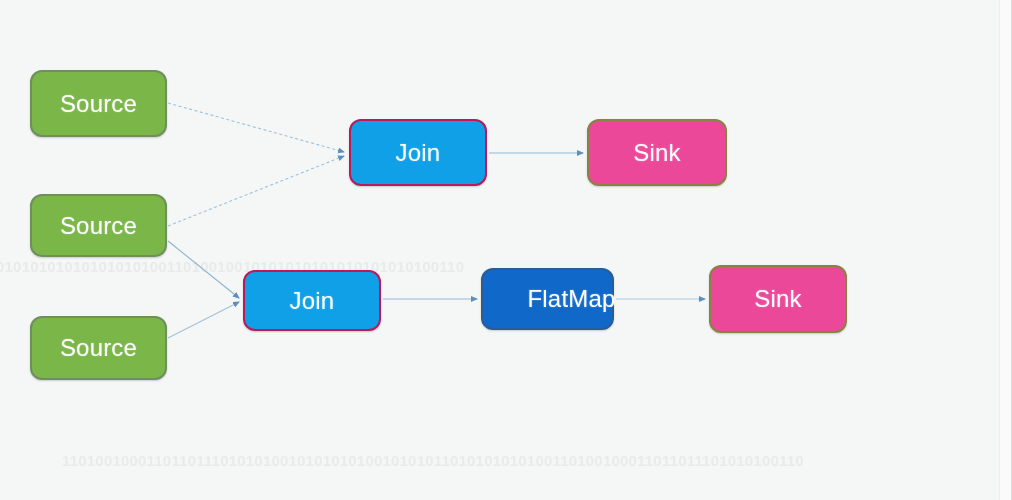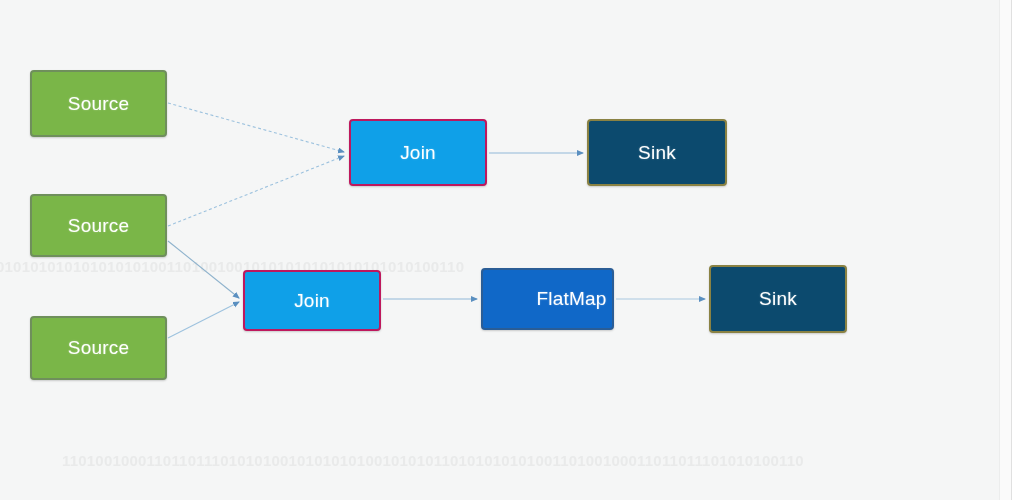--- a/index.html
+++ b/index.html
@@ -64,23 +64,23 @@
     letter-spacing: 0.2px;
   }
 
   
   .node {
     position: absolute;
     box-sizing: border-box;
     display: flex;
     align-items: center;
     justify-content: center;
-    border-radius: 4px;
+    border-radius: 12px;
     color: #ffffff;
-    font-size: 19px;
+    font-size: 24px;
     font-weight: 400;
     letter-spacing: 0.2px;
     text-shadow: 0 0 2px rgba(255,255,255,0.35);
     z-index: 3;
   }
   .node.source {
     background: #7ab648;
     border: 2px solid #6f8f5c;
     box-shadow: 0 1px 2px rgba(0,0,0,0.18);
   }
@@ -89,21 +89,21 @@
     border: 2px solid #be185d;
     box-shadow: 0 1px 2px rgba(0,0,0,0.18);
   }
   .node.flatmap {
     background: #1068c8;
     border: 2px solid #2a5d96;
     box-shadow: 0 1px 2px rgba(0,0,0,0.18);
     padding-left: 48px;
   }
   .node.sink {
-    background: #0c4a6e;
+    background: #ec4899;
     border: 2px solid #8a8243;
     box-shadow: 0 1px 2px rgba(0,0,0,0.18);
   }
 
   
   #node-source-1   { left: 30px;  top: 70px;  width: 137px; height: 67px; }
   #node-source-2   { left: 30px;  top: 194px; width: 137px; height: 63px; }
   #node-source-3   { left: 30px;  top: 316px; width: 137px; height: 64px; }
   #node-join-top   { left: 349px; top: 119px; width: 138px; height: 67px; }
   #node-sink-top   { left: 587px; top: 119px; width: 140px; height: 67px; }

